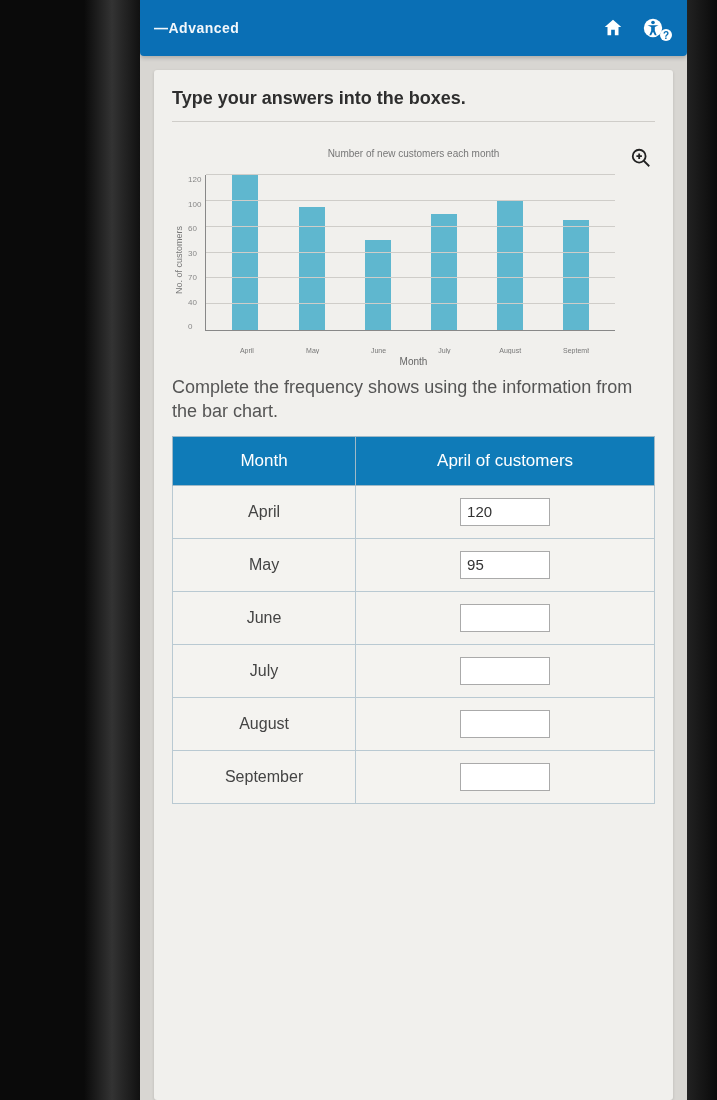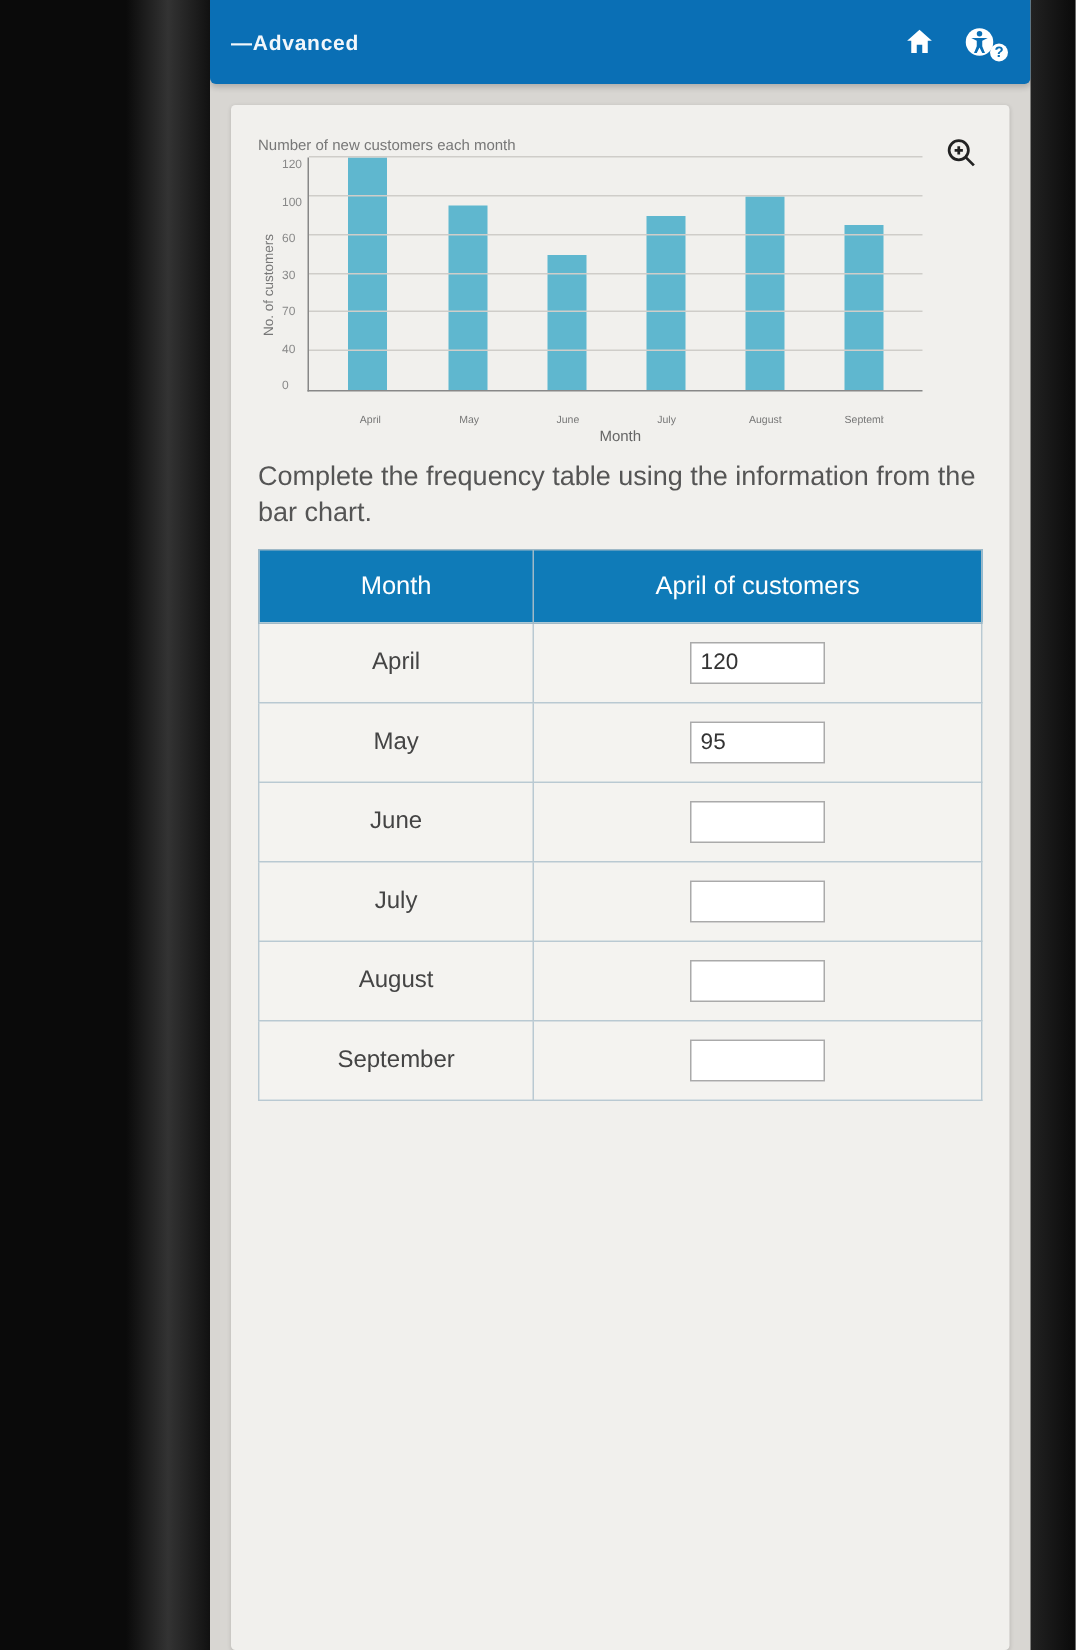--- a/index.html
+++ b/index.html
@@ -97,24 +97,24 @@
     line-height: 1.35;
     margin-bottom: 12px;
   }
 
   
   .chart-wrap {
     position: relative;
     padding: 4px 0 8px 0;
   }
   .chart-title {
-    text-align: left;
+    text-align: center;
     font-size: 10px;
     color: #777;
-    margin-bottom: 2px;
+    margin-bottom: 16px;
   }
   .zoom-btn {
     position: absolute;
     right: 0;
     top: 0;
     width: 28px; height: 28px;
     display: flex; align-items: center; justify-content: center;
   }
   .zoom-btn svg { width: 22px; height: 22px; stroke: #222; fill: none; stroke-width: 2; }
 
@@ -237,20 +237,21 @@
         <svg viewBox="0 0 24 24">
             <circle cx="12" cy="12" r="10"></circle>
             <circle cx="12" cy="6" r="2" fill="#0a6fb5"></circle>
             <path d="M6 9h12l-4 2v4l2 5h-2l-2-4-2 4H8l2-5v-4z" fill="#0a6fb5"></path>
           </svg>
         <span class="q">?</span>
       </span>
     </div>
 
     <div class="card">
+      <h2 class="instruction">Type your answers into the boxes.</h2>
 
 
       <div class="chart-wrap">
         <div class="chart-title">Number of new customers each month</div>
         <span class="zoom-btn">
           <svg viewBox="0 0 24 24">
             <circle cx="10" cy="10" r="7"></circle>
               <line x1="15" y1="15" x2="21" y2="21"></line>
             <line x1="10" y1="7" x2="10" y2="13"></line>
               <line x1="7" y1="10" x2="13" y2="10"></line>
@@ -293,21 +294,21 @@
               <span>May</span>
               <span>June</span>
               <span>July</span>
               <span>August</span>
               <span>September</span>
             </div>
         </div>
         <div class="xlabel">Month</div>
       </div>
 
-      <p class="prompt">Complete the frequency table using the information from the bar chart.</p>
+      <p class="prompt">Complete the frequency shows using the information from the bar chart.</p>
 
       <table class="freq">
         <thead>
           <tr>
             <th>Month</th>
             <th>April of customers</th>
           </tr>
         </thead>
         <tbody id="tbody">
             <tr>

